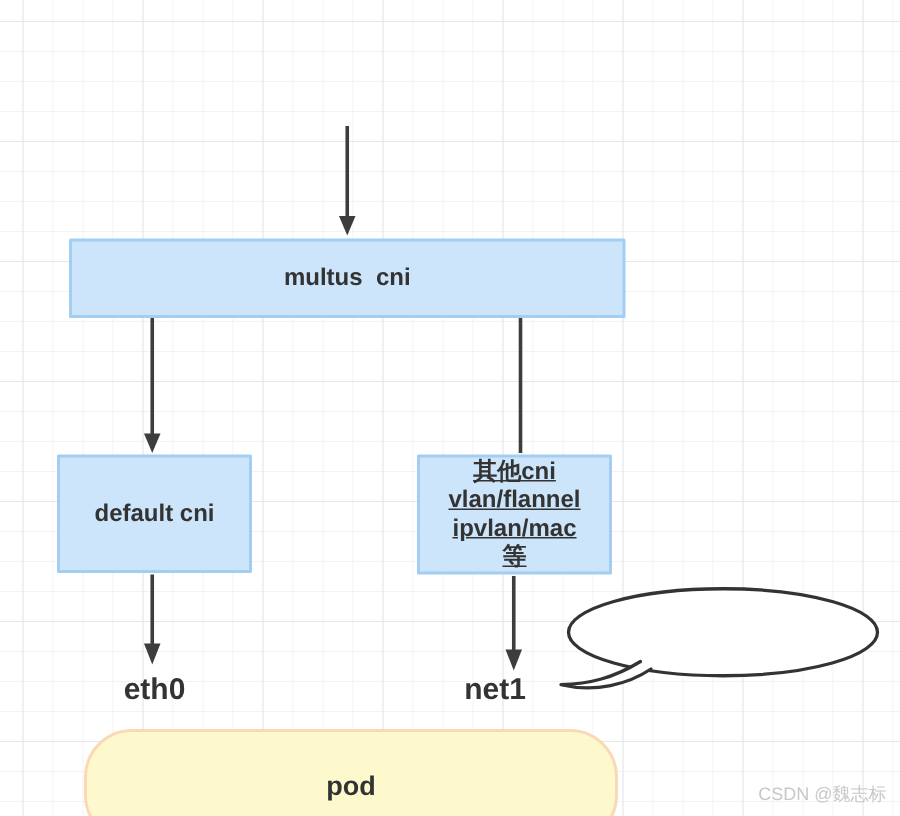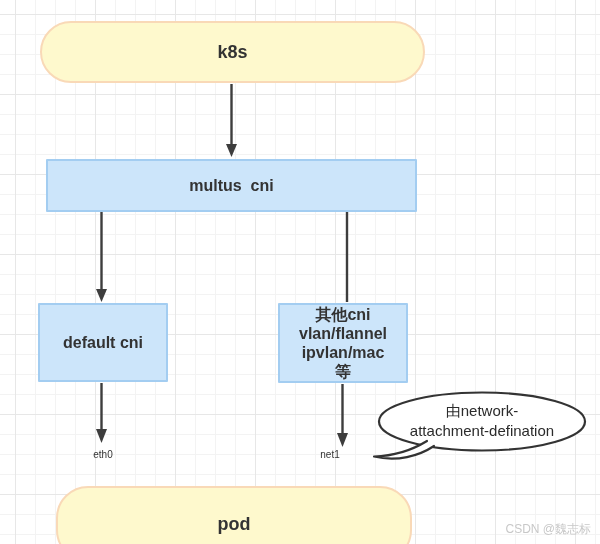--- a/index.html
+++ b/index.html
@@ -40,29 +40,29 @@
   .node-blue {
     background: #cce5fa;
     border: 2px solid #a3cdf1;
     border-radius: 1px;
   }
   .node-k8s     { left: 40px;  top: 21px;  width: 385px; height: 62px; font-size: 18px; }
   .node-multus  { left: 46px;  top: 159px; width: 371px; height: 53px; font-size: 16px; }
   .node-multus .lbl { white-space: pre; }
   .node-default { left: 38px;  top: 303px; width: 130px; height: 79px; font-size: 16px; }
   .node-other   { left: 278px; top: 303px; width: 130px; height: 80px; font-size: 16px; line-height: 19px; }
-  .node-other .lines span { display: block; }
+  .node-other .lines span { display: block; text-decoration: underline; }
   .node-pod     { left: 56px;  top: 447px; width: 356px; height: 76px; font-size: 18px; margin-top: 39px; }
   .port-label {
     position: absolute;
     top: 449px;
     width: 44px;
     text-align: center;
-    font-size: 10px;
-    font-weight: 400;
+    font-size: 20px;
+    font-weight: 700;
     color: #333333;
     z-index: 3;
   }
   .port-eth0 { left: 81px; }
   .port-net1 { left: 308px; }
   .overlay {
     position: absolute;
     left: 0;
     top: 0;
     z-index: 4;
@@ -86,23 +86,20 @@
     font-size: 12px;
     color: #c8c8c8;
     z-index: 6;
   }
 </style>
 </head>
 <body>
 
 <div class="canvas">
 
-  <div class="node node-yellow node-k8s">
-    <span class="lbl">k8s</span>
-  </div>
 
   <div class="node node-blue node-default">
     <span class="lbl">default cni</span>
   </div>
 
   <div class="node node-blue node-multus">
     <span class="lbl">multus  cni</span>
   </div>
 
   <div class="node node-blue node-other">
@@ -132,20 +129,16 @@
     <g fill="#3d3d3d" stroke="none">
       <polygon points="226,144 237,144 231.5,157"></polygon>
       <polygon points="96,289 107,289 101.5,302"></polygon>
       <polygon points="96,429 107,429 101.5,443"></polygon>
       <polygon points="337,433 348,433 342.5,447"></polygon>
     </g>
     <ellipse cx="482" cy="421.5" rx="103" ry="29" fill="#ffffff" stroke="#333333" stroke-width="2.2"></ellipse>
     <path d="M 427 441 C 409 452 393 456 374 456.5 C 397 462 419 456 434 446" fill="#ffffff" stroke="#333333" stroke-width="2.2" stroke-linejoin="round" stroke-linecap="round"></path>
   </svg>
 
-  <div class="callout-text">
-    <div>由network-</div>
-    <div>attachment-defination</div>
-  </div>
 
   <div class="watermark">CSDN @魏志标</div>
 
 </div>
 
 </body></html>

